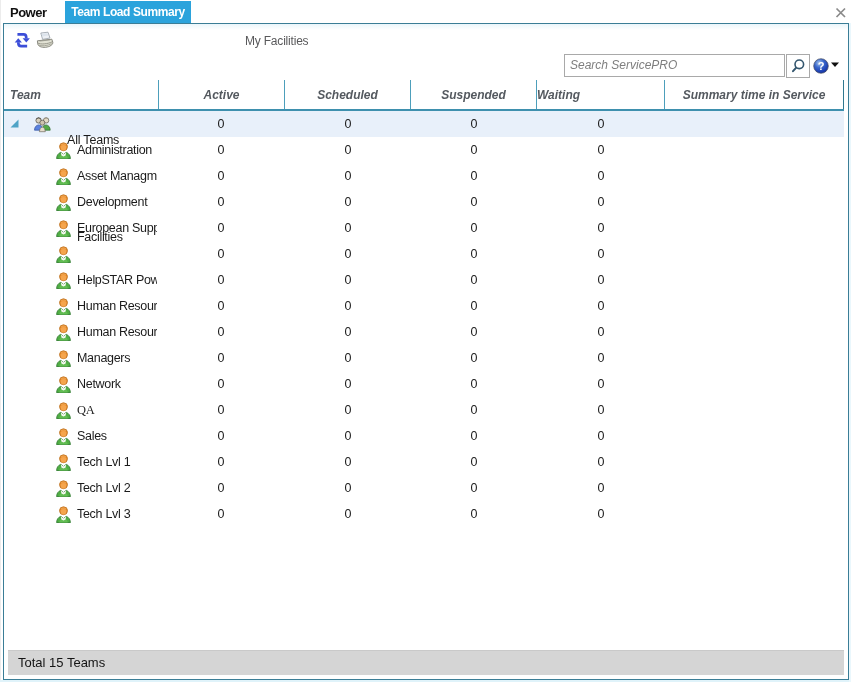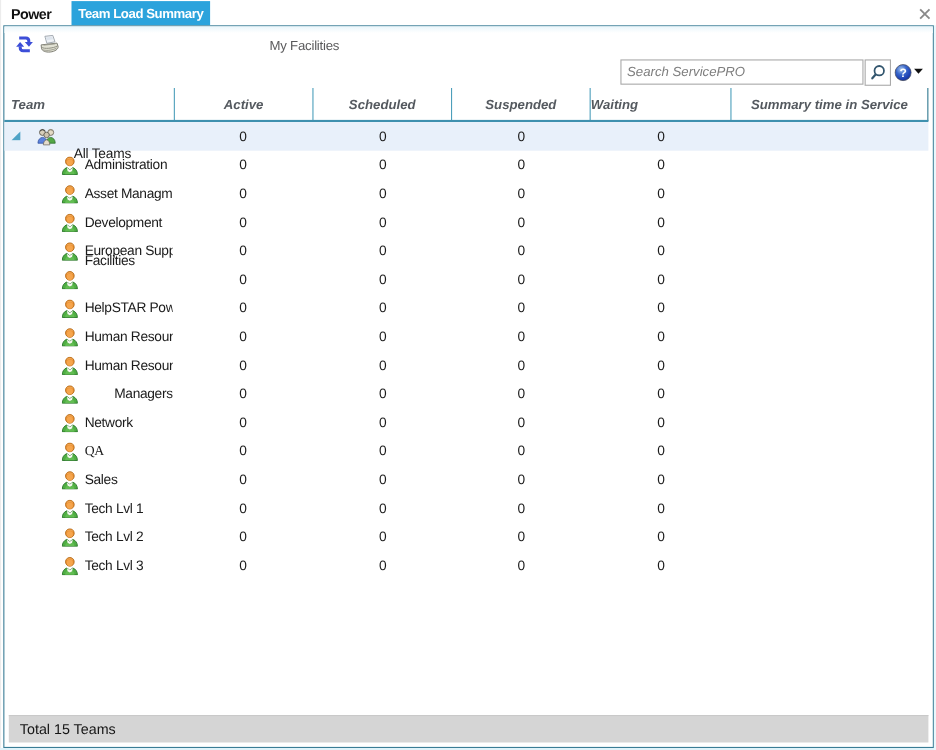--- a/index.html
+++ b/index.html
@@ -150,21 +150,21 @@
       <use href="#person"></use>
     </svg>
 <div class="rowname" style="top:319px;">Human Resources</div>
 <div class="zero" style="left:201px;top:319px;">0</div>
 <div class="zero" style="left:328px;top:319px;">0</div>
 <div class="zero" style="left:454px;top:319px;">0</div>
 <div class="zero" style="left:581px;top:319px;">0</div>
 <svg class="abs" style="left:56px;top:350px;" width="15" height="17" viewBox="0 0 16 18">
       <use href="#person"></use>
     </svg>
-<div class="rowname" style="top:345px;text-align:right;">Managers</div>
+<div class="rowname" style="top:345px;">Managers</div>
 <div class="zero" style="left:201px;top:345px;">0</div>
 <div class="zero" style="left:328px;top:345px;">0</div>
 <div class="zero" style="left:454px;top:345px;">0</div>
 <div class="zero" style="left:581px;top:345px;">0</div>
 <svg class="abs" style="left:56px;top:376px;" width="15" height="17" viewBox="0 0 16 18">
       <use href="#person"></use>
     </svg>
 <div class="rowname" style="top:371px;">Network</div>
 <div class="zero" style="left:201px;top:371px;">0</div>
 <div class="zero" style="left:328px;top:371px;">0</div>

